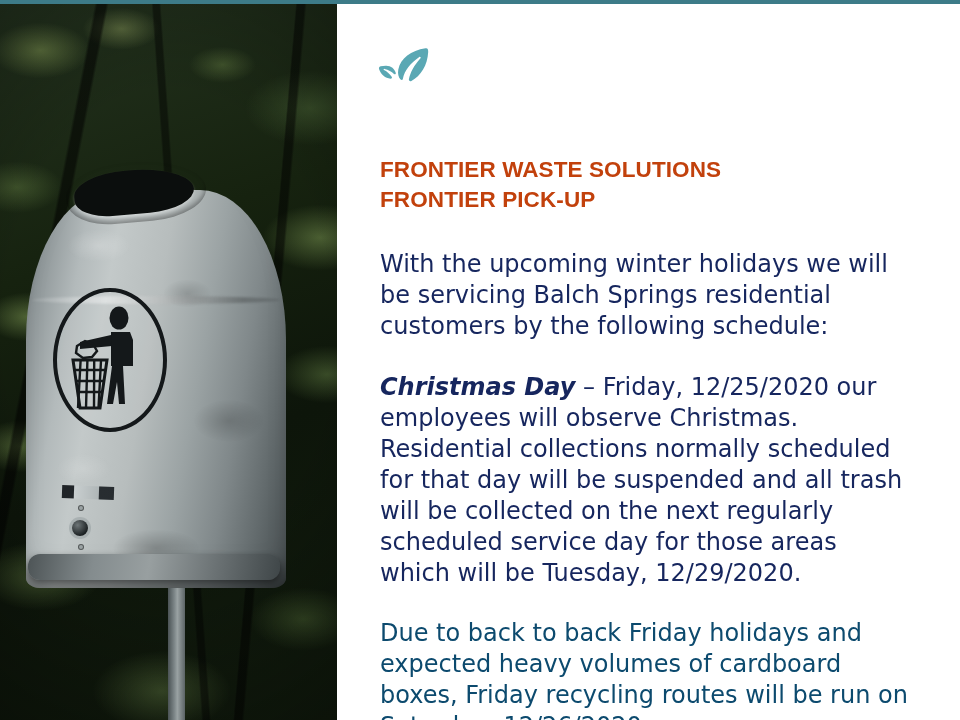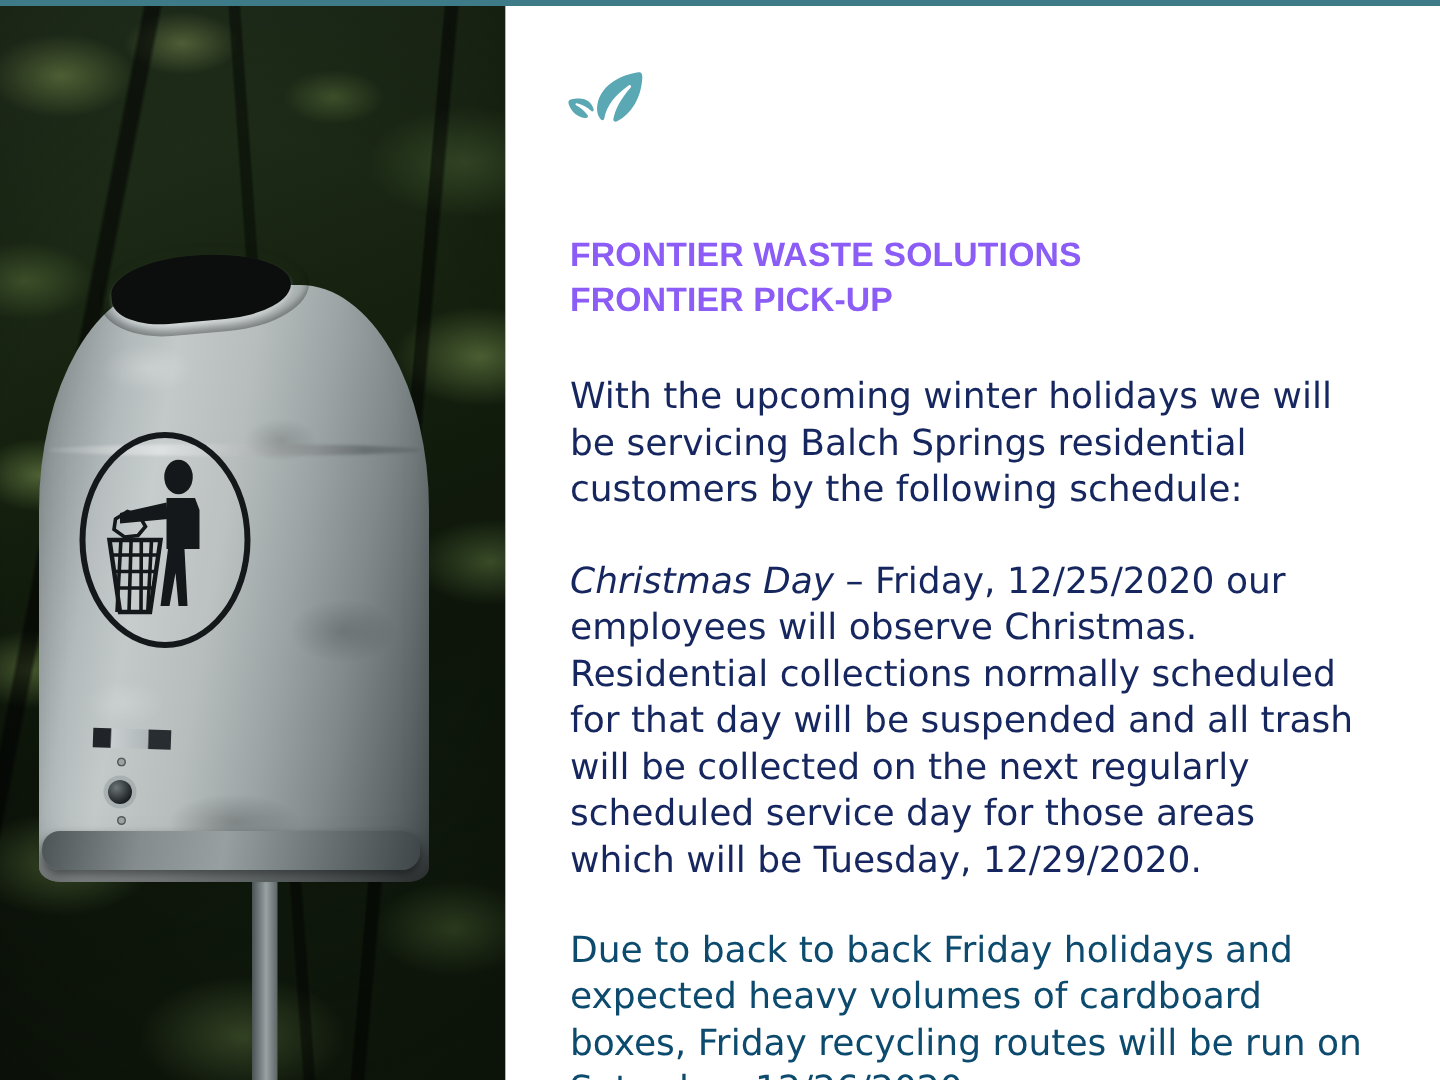--- a/index.html
+++ b/index.html
@@ -219,36 +219,36 @@
     top: 155px;
     width: 530px;
   }
 
   .headline {
     font-family: "Liberation Sans", sans-serif;
     font-weight: bold;
     font-size: 22.5px;
     line-height: 30px;
     letter-spacing: .1px;
-    color: #8b5cf6;
+    color: #c2410c;
     margin: 0;
   }
 
   .body-para {
     font-family: "DejaVu Sans", sans-serif;
     font-size: 24px;
     line-height: 31px;
     color: #16265e;
     margin: 0;
   }
   .body-para.navy  { color: #16265e; }
   .body-para.red   { color: #0c4a6e; }
 
   .lead-in {
-    font-weight: normal;
+    font-weight: bold;
     font-style: italic;
   }
 
   .gap-a { height: 34px; }
   .gap-b { height: 30px; }
   .gap-c { height: 29px; }
 </style>
 </head>
 <body>
 

